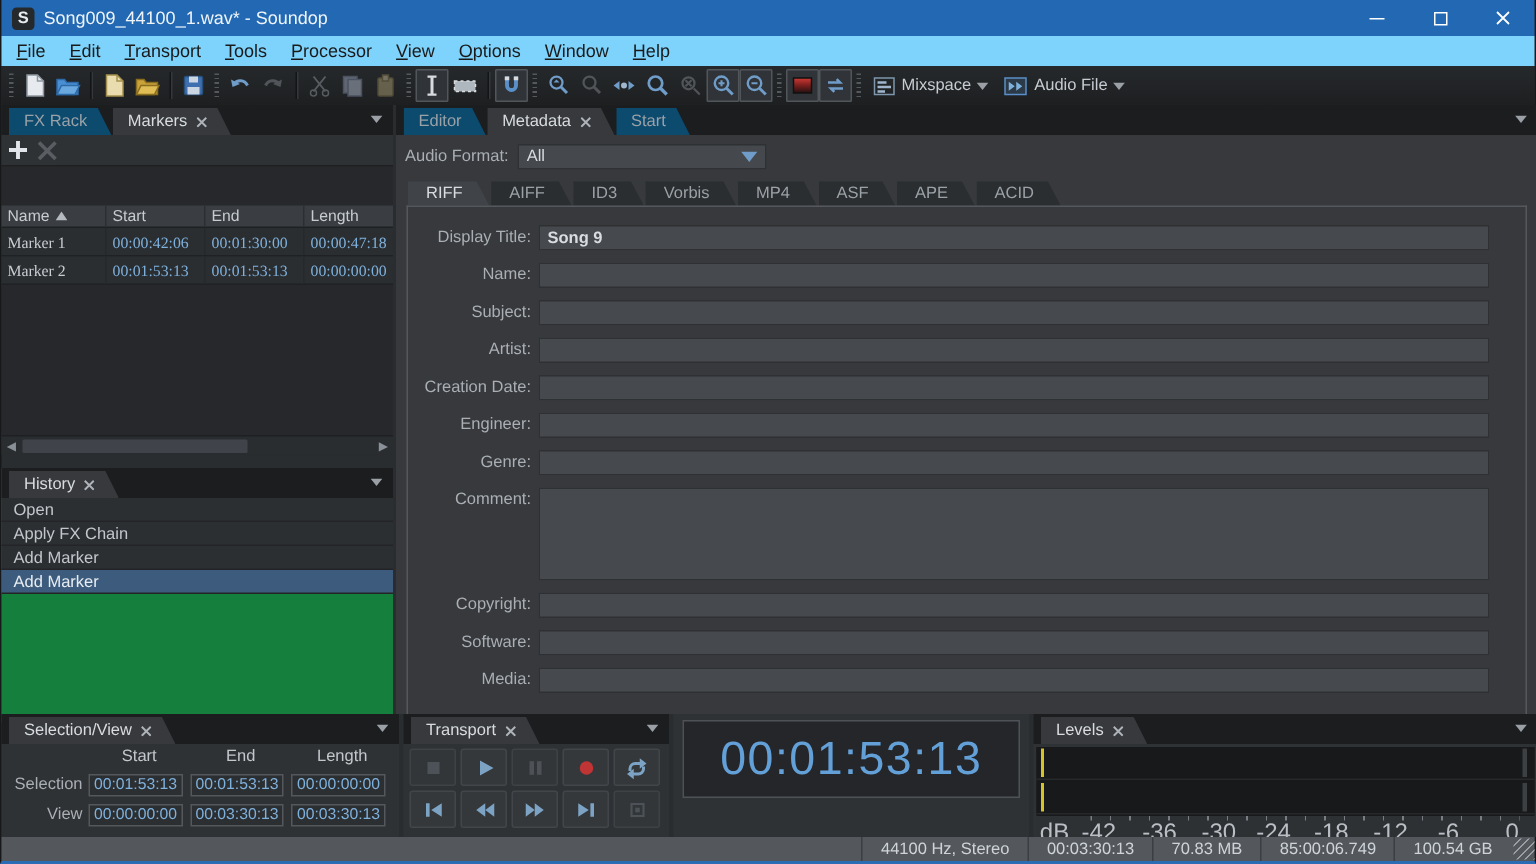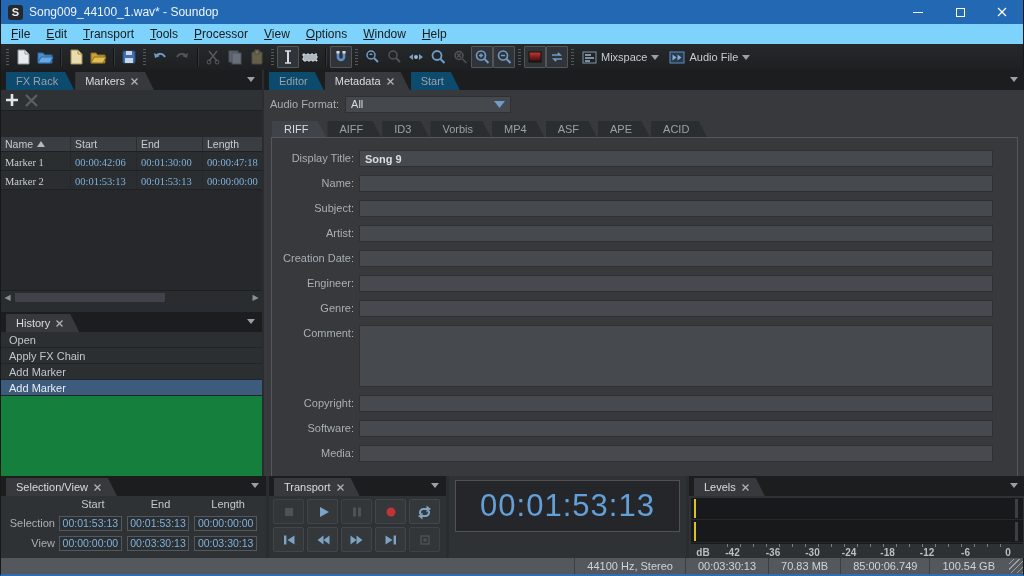--- a/index.html
+++ b/index.html
@@ -106,21 +106,21 @@
                     font-size:31px; color:#64a0d8; letter-spacing:1px; }
 
   #levels-panel { left:688px; top:476px; width:336px; height:82px; }
   .meter-area { position:relative; margin:2px 2px 0 2px; height:46px; background:#17191b; }
   .meter-bar { position:absolute; left:0; width:100%; height:22px; background:#17191b; border-bottom:1px solid #26282b; }
   .meter-yellow { position:absolute; left:3px; top:1px; bottom:1px; width:2px; background:#d8c22a; }
   .meter-endcap { position:absolute; right:5px; top:1px; bottom:1px; width:3px; background:#3c4043; }
   .db-scale { position:relative; height:16px; margin:0 2px; background:#2e3134; }
   .db-ticks { position:absolute; left:36px; right:10px; top:0; height:3px;
               background:repeating-linear-gradient(90deg,#787e84 0 1px,transparent 1px 13px); }
-  .db-lbl { position:absolute; top:3px; font-size:10px; color:#b9bfc5; transform:translateX(-50%);font-weight:bold; }
+  .db-lbl { position:absolute; top:3px; font-size:16px; color:#b9bfc5; transform:translateX(-50%); }
 
   
   .statusbar { position:absolute; left:0; top:558px; width:100%; height:16px; background:#54585c;
                display:flex; align-items:center; justify-content:flex-end; }
   .status-cell { height:100%; display:flex; align-items:center; justify-content:center; font-size:11px; color:#ced4da;
                  border-left:1px solid #3b3f43; padding:0 12px; }
   .resize-grip { width:14px; height:14px; margin-left:2px;
                  background:repeating-linear-gradient(135deg,transparent 0 3px,#9aa0a6 3px 4px); }
 </style>
 </head>

